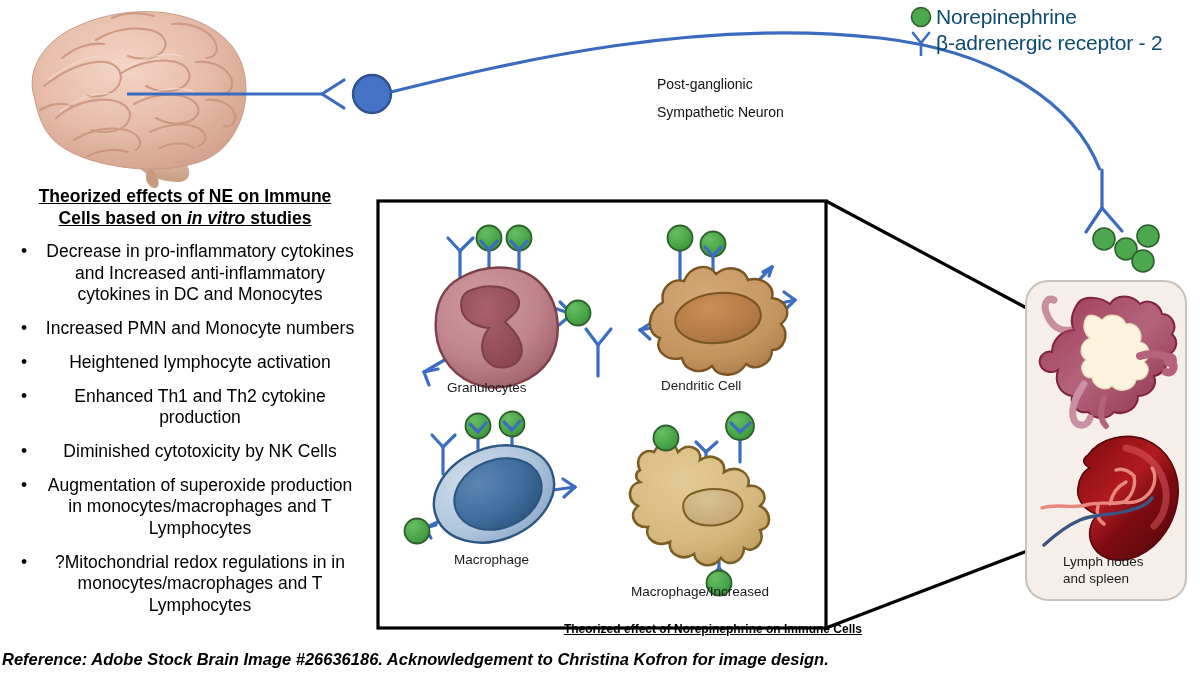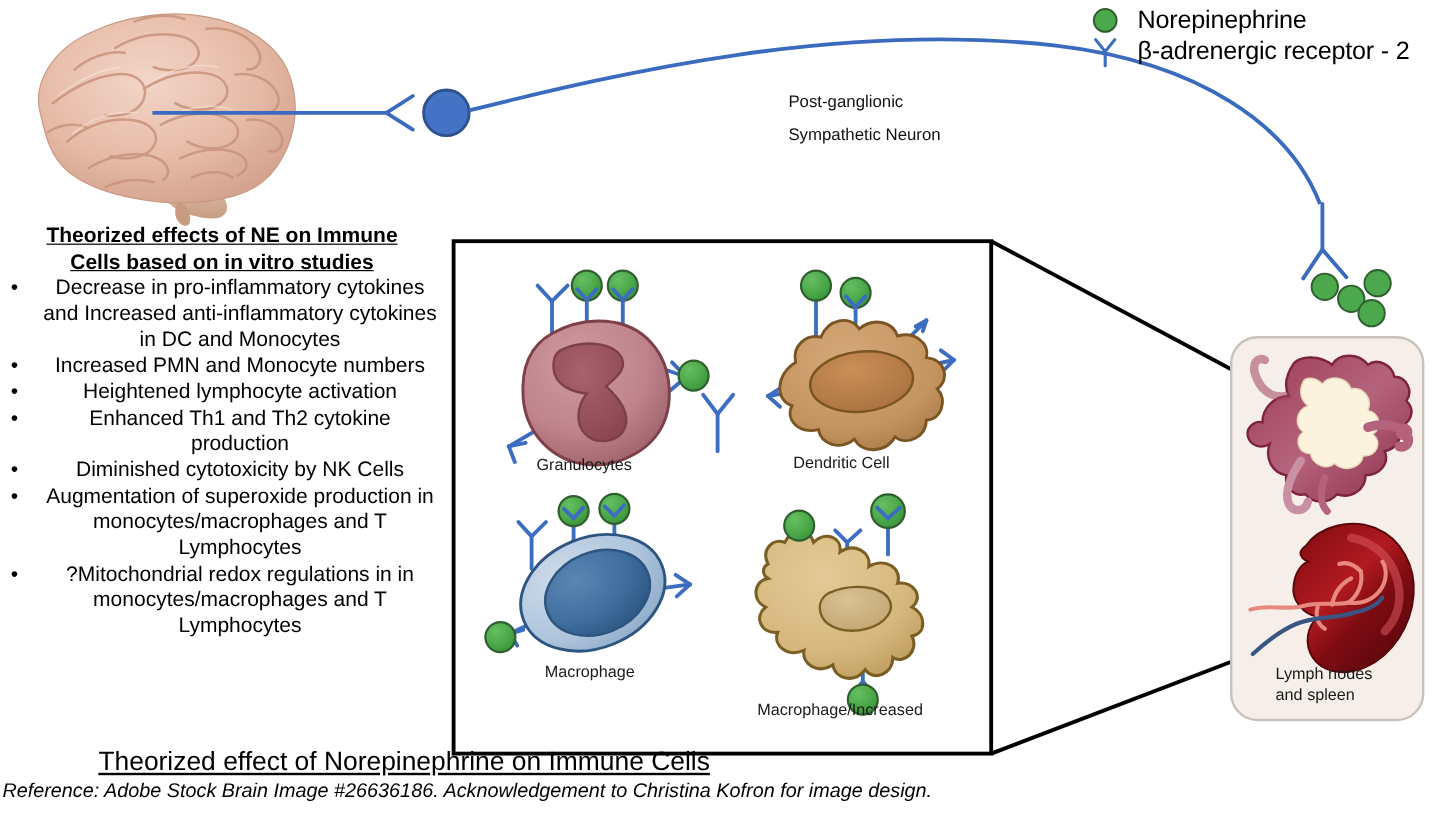--- a/index.html
+++ b/index.html
@@ -5,38 +5,38 @@
   html,body{margin:0;padding:0;background:#ffffff;}
   body{width:1200px;height:682px;position:relative;overflow:hidden;
        font-family:"Liberation Sans",sans-serif;color:#000;}
   .stage{position:absolute;inset:0;width:1200px;height:682px;}
   svg.layer{position:absolute;left:0;top:0;width:1200px;height:682px;overflow:visible;}
 
   
   .legend{position:absolute;left:906px;top:4px;width:290px;}
   .legend-row{display:flex;align-items:center;height:26px;}
   .legend-swatch{width:30px;flex:0 0 30px;display:flex;align-items:center;justify-content:center;}
-  .legend-label{font-size:21px;line-height:24px;color:#000000;letter-spacing:-0.2px;margin-left:12px;}
+  .legend-label{font-size:21px;line-height:24px;color:#0c4a6e;letter-spacing:-0.2px;}
 
   
   .neuron-label{position:absolute;left:657px;top:70px;font-size:14px;line-height:28px;color:#111;}
 
   
   .left-block{position:absolute;left:2px;top:186px;width:366px;text-align:center;}
   .lb-title{font-size:17.5px;font-weight:bold;line-height:21.5px;text-decoration:underline;}
-  .lb-title .ital{}
+  .lb-title .ital{font-style:italic;}
   ul.bullets{list-style:none;margin:0;padding:0;}
-  ul.bullets li{position:relative;padding-left:30px;font-size:17.5px;line-height:21.7px;margin:0;}
+  ul.bullets li{position:relative;padding-left:30px;font-size:17.5px;line-height:21.7px;margin:12px;}
   ul.bullets li::before{content:"\2022";position:absolute;left:7px;top:0;font-size:17.5px;}
 
   
-  .caption-title{position:absolute;left:82px;top:622px;width:780px;text-align:left;
-      font-size:22px;font-weight:normal;text-decoration:underline;}
+  .caption-title{position:absolute;left:82px;top:622px;width:780px;text-align:right;
+      font-size:12px;font-weight:bold;text-decoration:underline;}
   .caption-ref{position:absolute;left:2px;top:650px;width:900px;
-      font-size:16.5px;font-style:italic;font-weight:normal;}
+      font-size:16.5px;font-style:italic;font-weight:bold;}
 
   
   .cell-label{position:absolute;font-size:13.5px;color:#1a1a1a;white-space:nowrap;}
   
   .organ-label{position:absolute;left:1063px;top:553px;font-size:13.5px;line-height:17px;color:#1a1a1a;}
 </style>
 </head>
 <body>
 
 <div class="stage">

